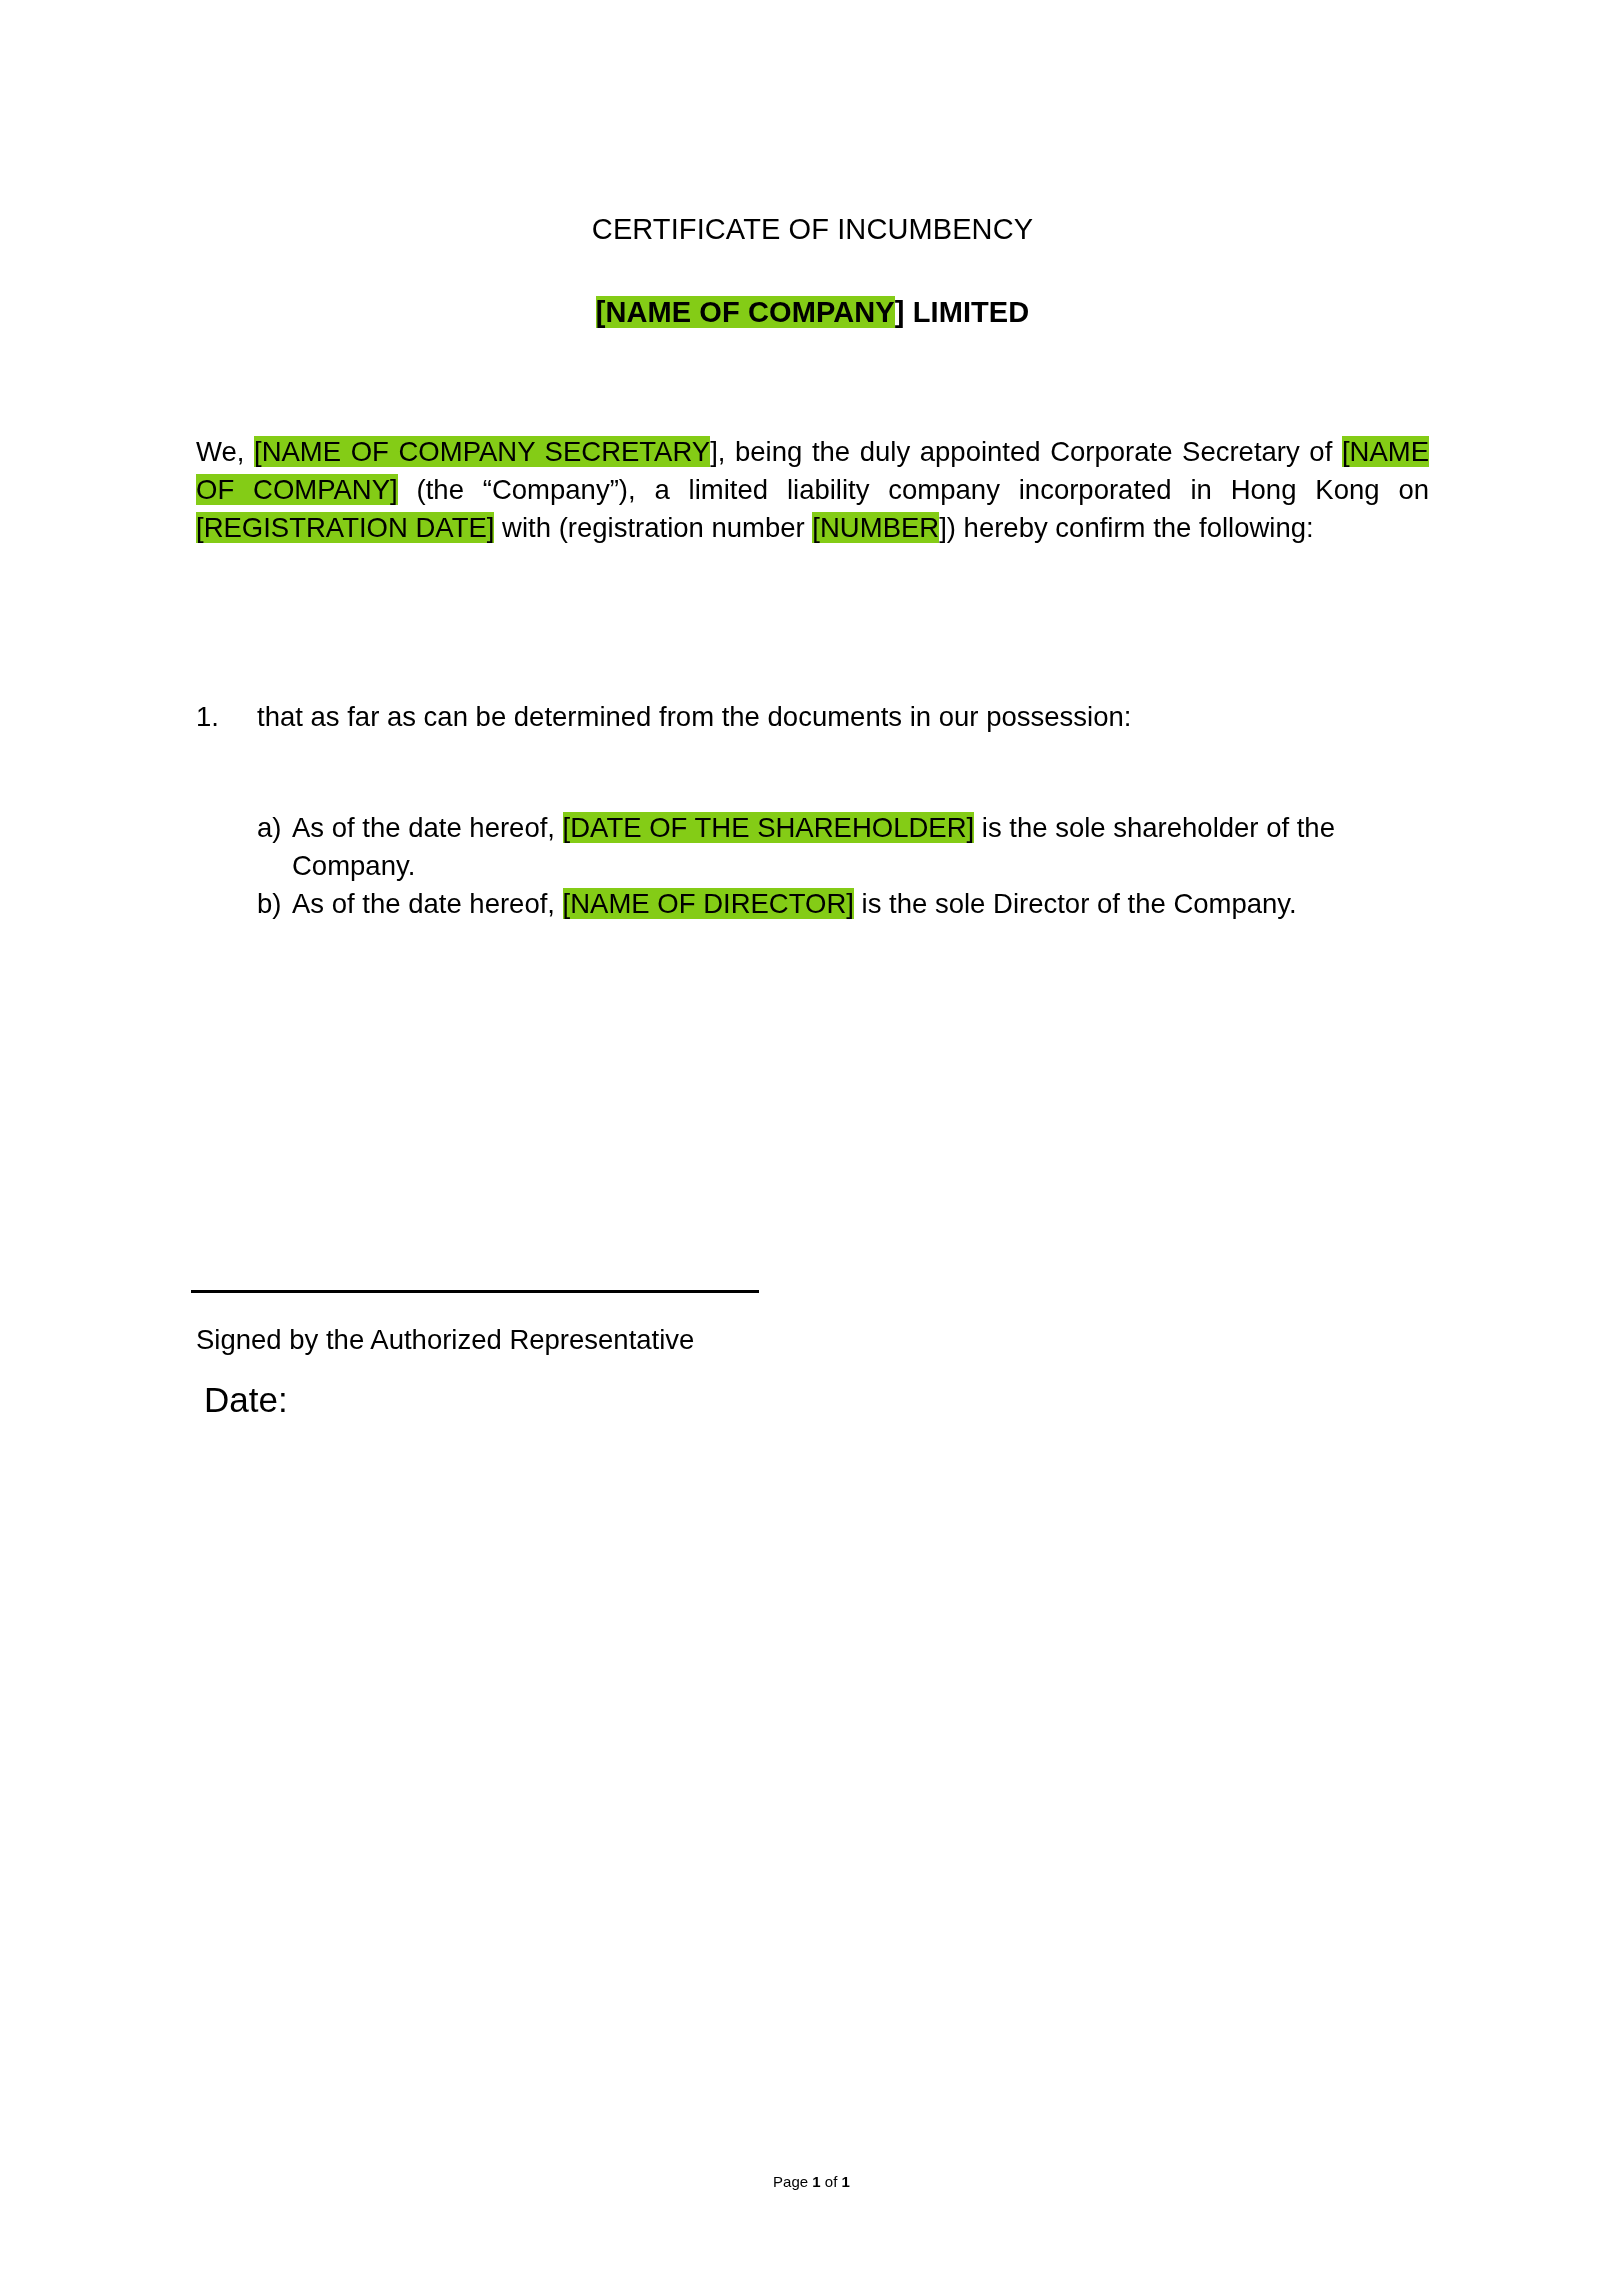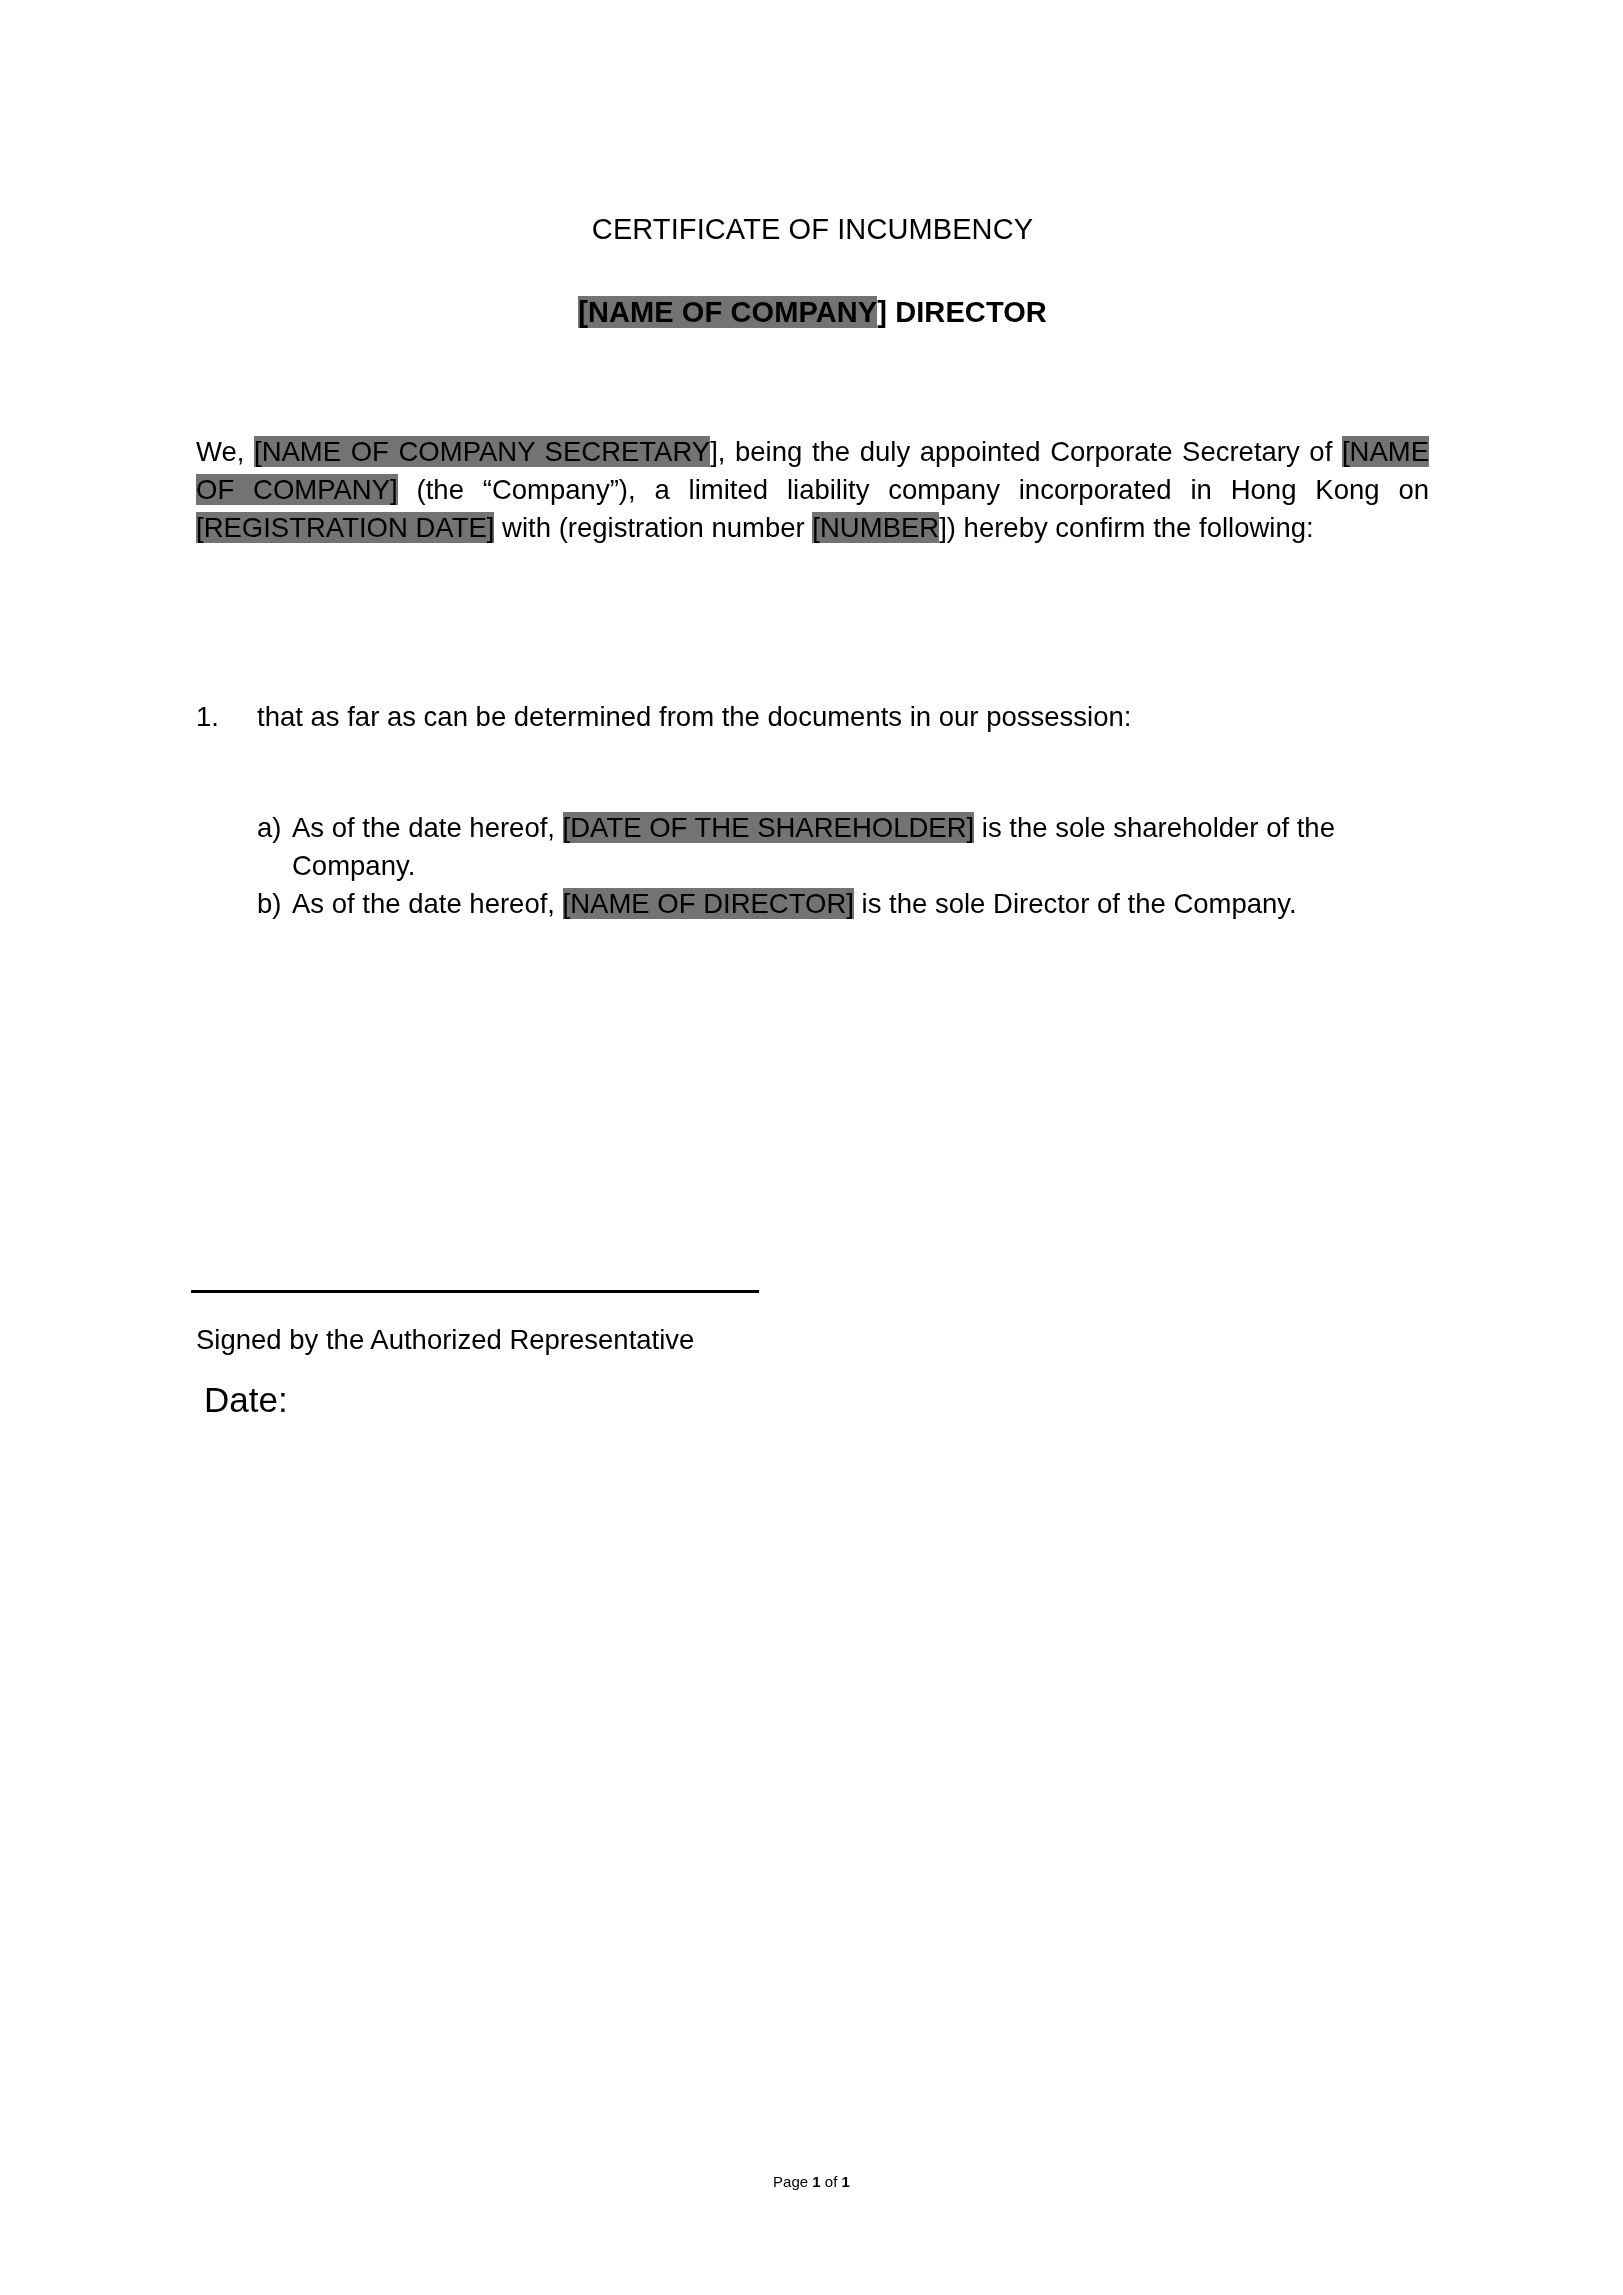--- a/index.html
+++ b/index.html
@@ -16,21 +16,21 @@
   .page {
     position: relative;
     width: 1623px;
     height: 2295px;
     background: #ffffff;
     overflow: hidden;
     box-sizing: border-box;
   }
 
   .hl {
-    background: #737373;
+    background: #84cc16;
   }
 
   
   .doc-title {
     text-align: center;
     font-size: 29px;
     font-weight: normal;
     letter-spacing: 0.1px;
     line-height: 1.25;
     margin: 16px;
@@ -166,21 +166,21 @@
   }
   .footer b { font-weight: bold; }
 </style>
 </head>
 <body>
 
 <div class="page">
 
   <div class="title-block">
     <div class="doc-title">CERTIFICATE OF INCUMBENCY</div>
-    <div class="doc-subtitle"><span class="hl">[NAME OF COMPANY</span><span>] DIRECTOR</span></div>
+    <div class="doc-subtitle"><span class="hl">[NAME OF COMPANY</span><span>] LIMITED</span></div>
   </div>
 
   <div class="intro"><span>We, </span><span class="hl">[NAME OF COMPANY SECRETARY</span><span>], being the duly appointed Corporate Secretary of </span><span class="hl">[NAME OF COMPANY]</span><span> (the “Company”), a limited liability company incorporated in Hong Kong on </span><span class="hl">[REGISTRATION DATE]</span><span> with (registration number </span><span class="hl">[NUMBER</span><span>]) hereby confirm the following:</span></div>
 
   <div class="clause">
     <div class="clause-num">1.</div>
     <div class="clause-text">that as far as can be determined from the documents in our possession:</div>
   </div>
 
   <div class="sublist">

